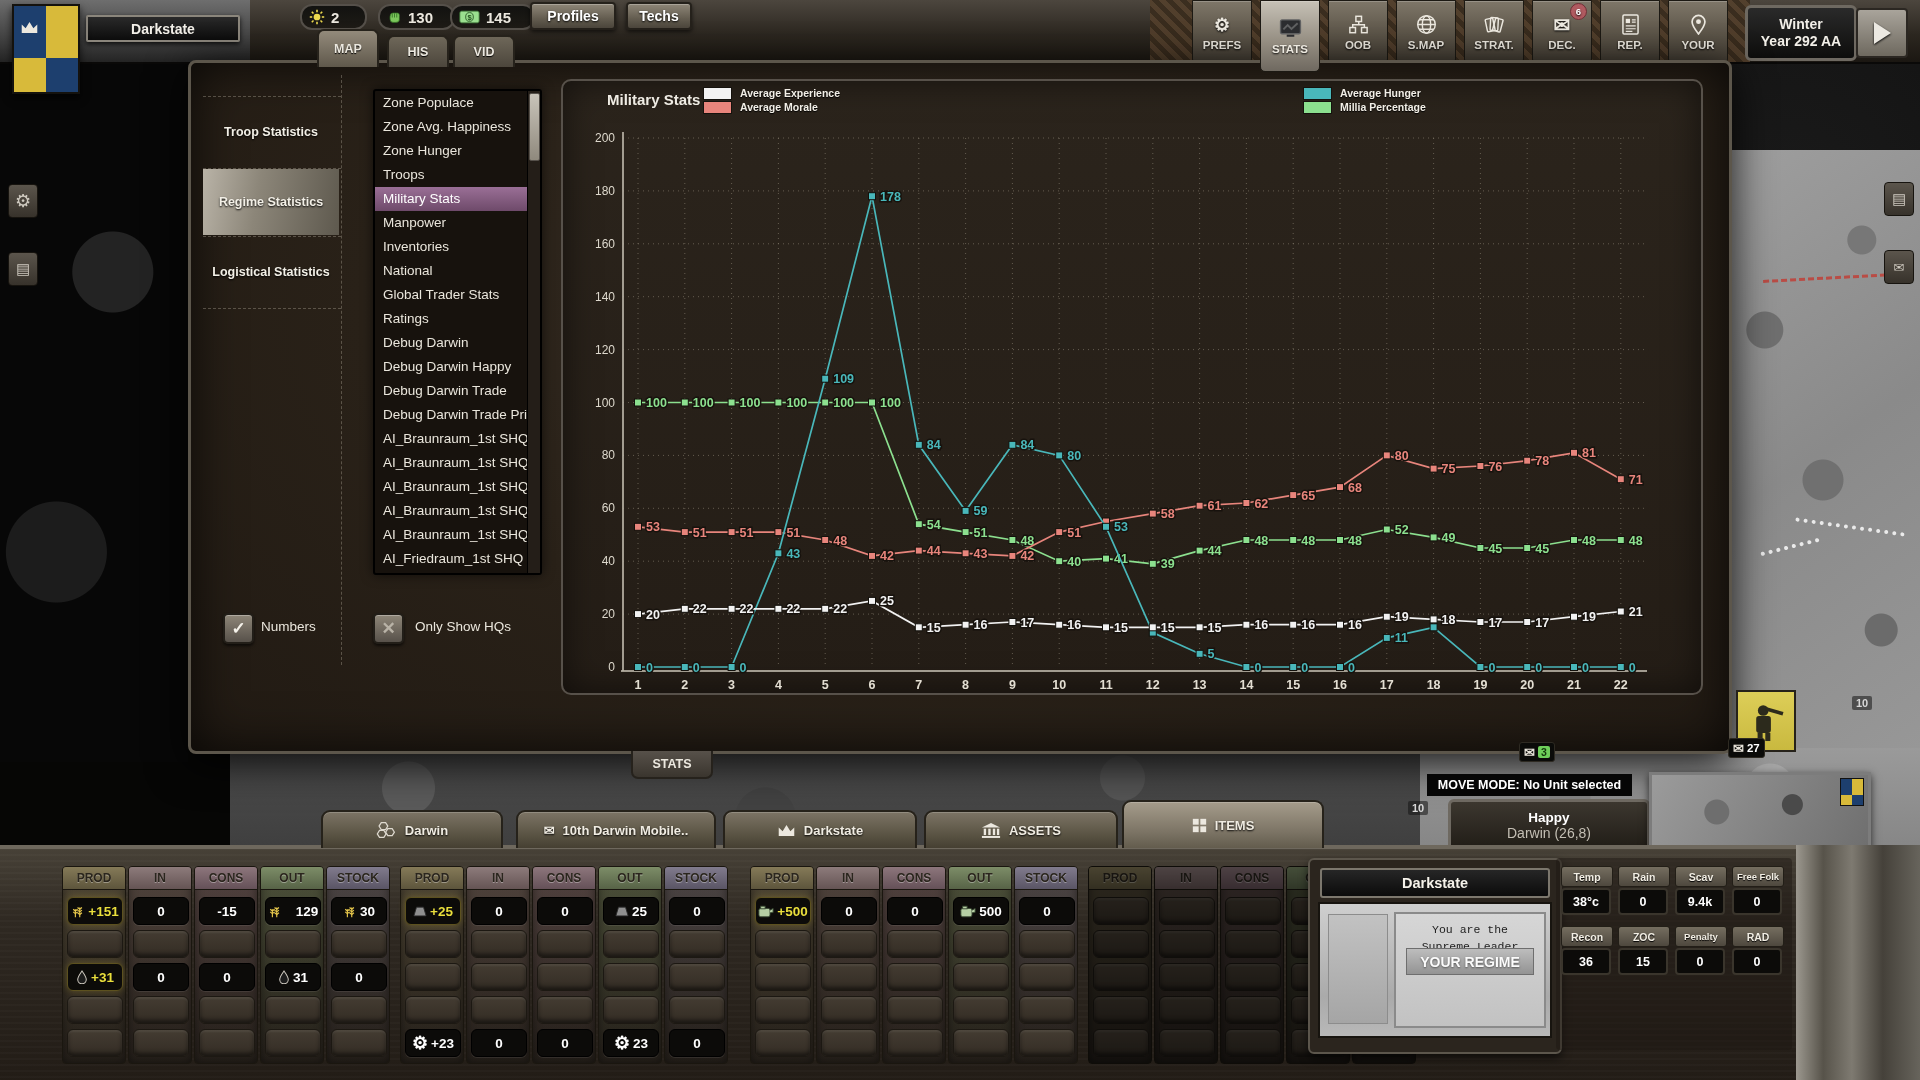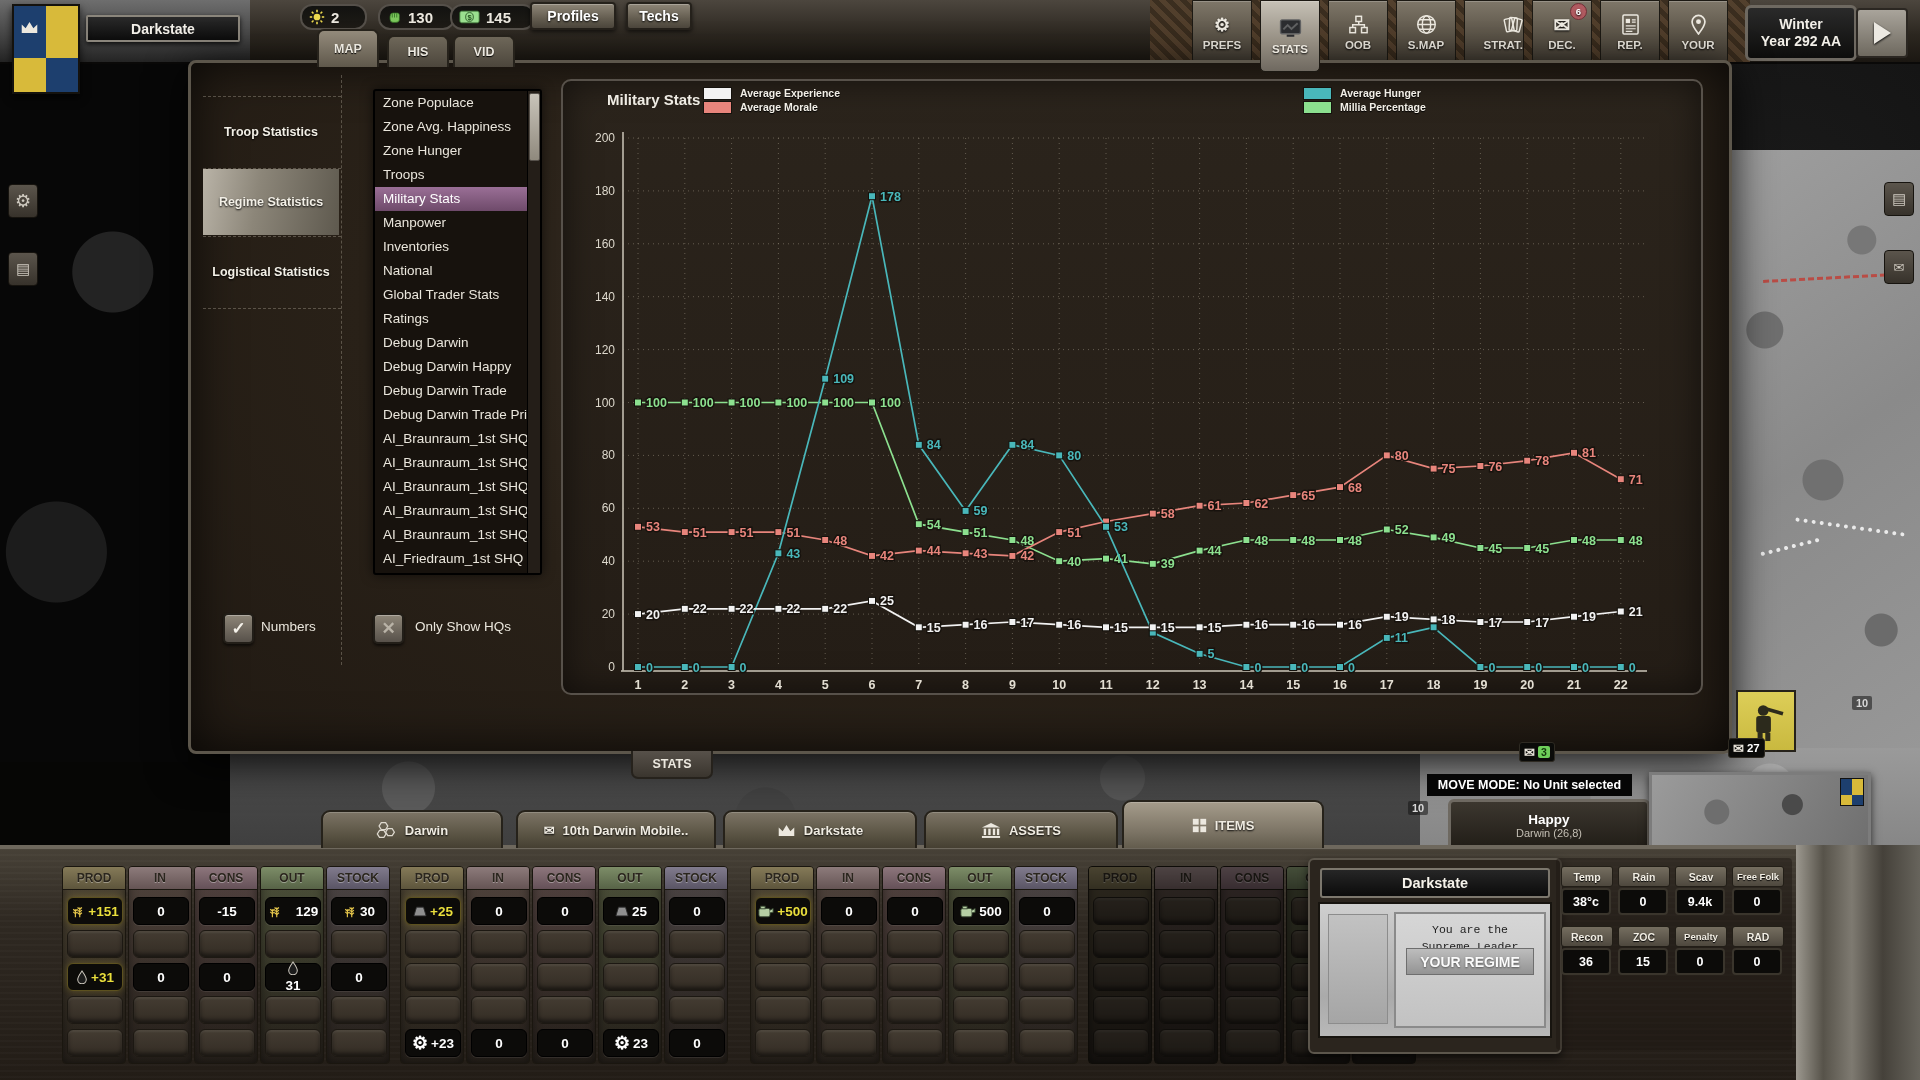--- a/index.html
+++ b/index.html
@@ -117,21 +117,21 @@
   .chart-svg .xlab{fill:#e4dfd3;font-size:12.5px;font-weight:bold;text-anchor:middle;font-family:"Liberation Sans",sans-serif;}
   .chart-svg .vlab{font-size:12.5px;font-weight:bold;stroke:#17120d;stroke-width:3px;paint-order:stroke;
     font-family:"Liberation Sans",sans-serif;}
 
   
   .move-bar{left:1427px;top:774px;width:205px;height:22px;background:#060606;color:#fff;font-weight:bold;
     font-size:12.5px;display:flex;align-items:center;justify-content:center;}
   .ruins-plate{left:1448px;top:799px;width:196px;height:46px;background:linear-gradient(#3c372f,#211d17);
     border:3px solid #6e6961;border-radius:6px;display:flex;flex-direction:column;align-items:center;justify-content:center;}
   .ruins-name{color:#fff;font-weight:bold;font-size:13.5px;}
-  .ruins-coords{color:#c4bfb4;font-size:11px;}
+  .ruins-coords{color:#c4bfb4;font-size:14px;}
   .minimap{left:1649px;top:772px;width:216px;height:74px;border:3px solid #7c7c7c;background:
     radial-gradient(circle at 30% 50%,#6e6e6e 0 12px,transparent 13px),
     radial-gradient(circle at 65% 40%,#4a4a4a 0 10px,transparent 11px),
     linear-gradient(120deg,#9b9b9b,#6f6f6f);cursor:pointer;box-shadow:0 3px 8px rgba(0,0,0,.7);}
   .unit-marker{left:1736px;top:690px;width:56px;height:58px;background:linear-gradient(#ddce58,#c9b93f);
     border:2px solid #26221a;display:flex;align-items:center;justify-content:center;cursor:pointer;}
   .chip{position:absolute;height:18px;background:#0b0b09;border:1px solid #2e2a22;border-radius:3px;
     color:#fff;font-size:11.5px;font-weight:bold;display:flex;align-items:center;gap:3px;padding:0 4px;}
   .chip .env{font-size:11px;color:#e8e4da;}
   .chip .green{background:#6ecf5a;color:#143a0c;padding:0 3px;border-radius:2px;font-size:10.5px;}
@@ -286,21 +286,21 @@
             <span class="icon ">
               <svg width="21" height="21" viewBox="0 0 22 22" stroke="#ece8df" fill="none" stroke-width="1.5">
                 <circle cx="11" cy="11" r="9.2"></circle>
                 <ellipse cx="11" cy="11" rx="4.4" ry="9.2"></ellipse>
                 <path d="M1.8 11 H20.2 M3.2 6 H18.8 M3.2 16 H18.8"></path>
               </svg>
             </span>
           </div>
           <div>S.MAP</div>
         </div>
-        <div class="abs navbtn" style="left: 1464px; align-items: flex-end;">
+        <div class="abs navbtn" style="left: 1464px;">
           <div class="nicon">
             <span class="icon ">
               <svg width="20" height="20" viewBox="0 0 22 22" fill="none" stroke="#ece8df" stroke-width="1.6">
                 <rect x="2.5" y="4" width="8.5" height="14" rx="1" transform="rotate(-12 6.7 11)"></rect>
                 <rect x="7" y="3" width="8.5" height="14" rx="1" transform="rotate(3 11.2 10)"></rect>
                 <rect x="11" y="4" width="8.5" height="14" rx="1" transform="rotate(15 15.2 11)"></rect>
               </svg>
             </span>
           </div>
           <div>STRAT.</div>
@@ -843,21 +843,21 @@
           <div class="slot filled" style="top: 30px; gap: 14px;">
             <span class="icon ">
               <svg width="14" height="14" viewBox="0 0 16 16" stroke="#e9c94c" stroke-width="1.3" fill="none">
                 <path d="M5 15 V6 M10 15 V4"></path>
                 <path d="M5 8 L2.5 6 M5 8 L7.5 6 M5 11 L2.5 9 M5 11 L7.5 9 M10 6 L7.5 4 M10 6 L12.5 4 M10 9 L7.5 7 M10 9 L12.5 7 M10 12 L7.5 10 M10 12 L12.5 10"></path>
               </svg>
             </span>
             <span>129</span>
           </div>
           <div class="slot empty" style="top: 63px;"></div>
-          <div class="slot filled" style="top: 96px; flex-direction: column;">
+          <div class="slot filled" style="top: 96px;">
             <span class="icon ">
               <svg width="12" height="14" viewBox="0 0 14 16">
                 <path d="M7 1 C7 1 2 8 2 11 A5 5 0 0 0 12 11 C12 8 7 1 7 1 Z" fill="#1c1c1c" stroke="#cfcac0" stroke-width="1.2"></path>
               </svg>
             </span>
             <span>31</span>
           </div>
           <div class="slot empty" style="top: 129px;"></div>
           <div class="slot empty" style="top: 162px;"></div>
         </div>

